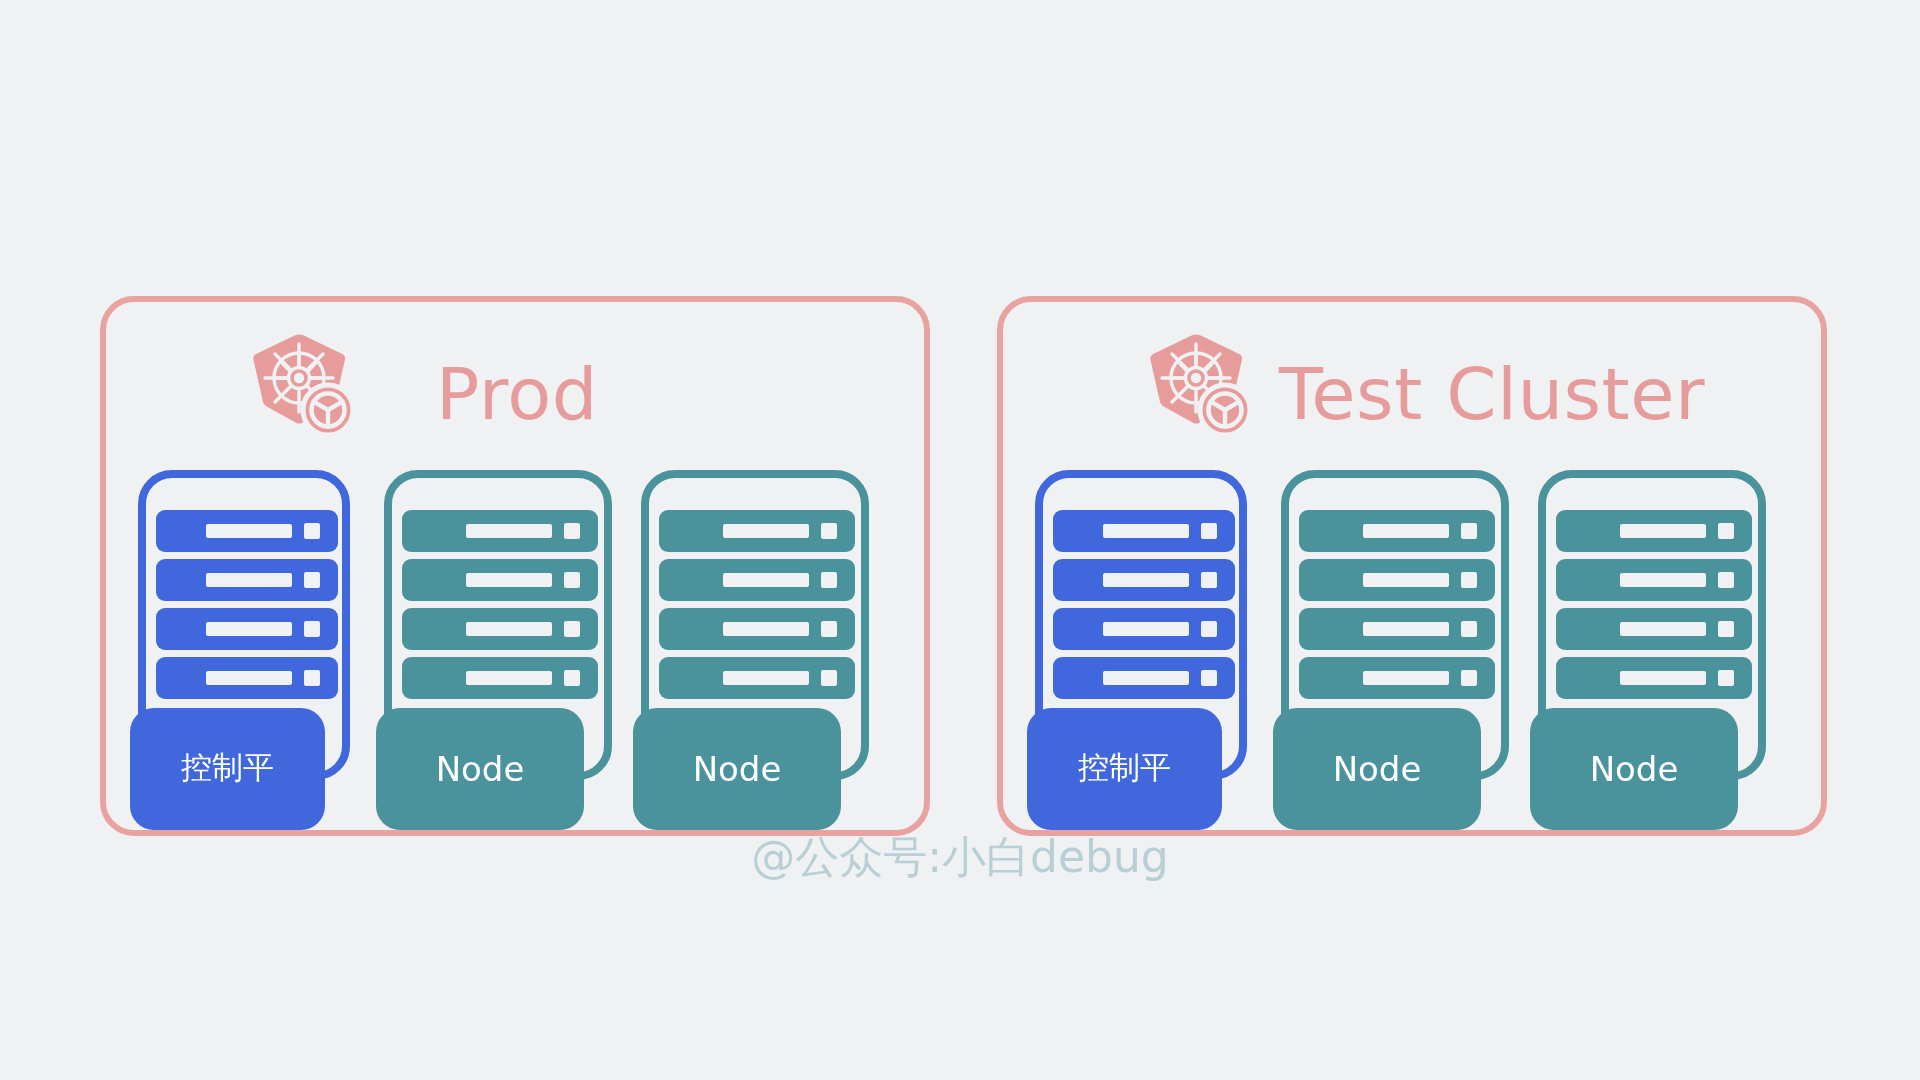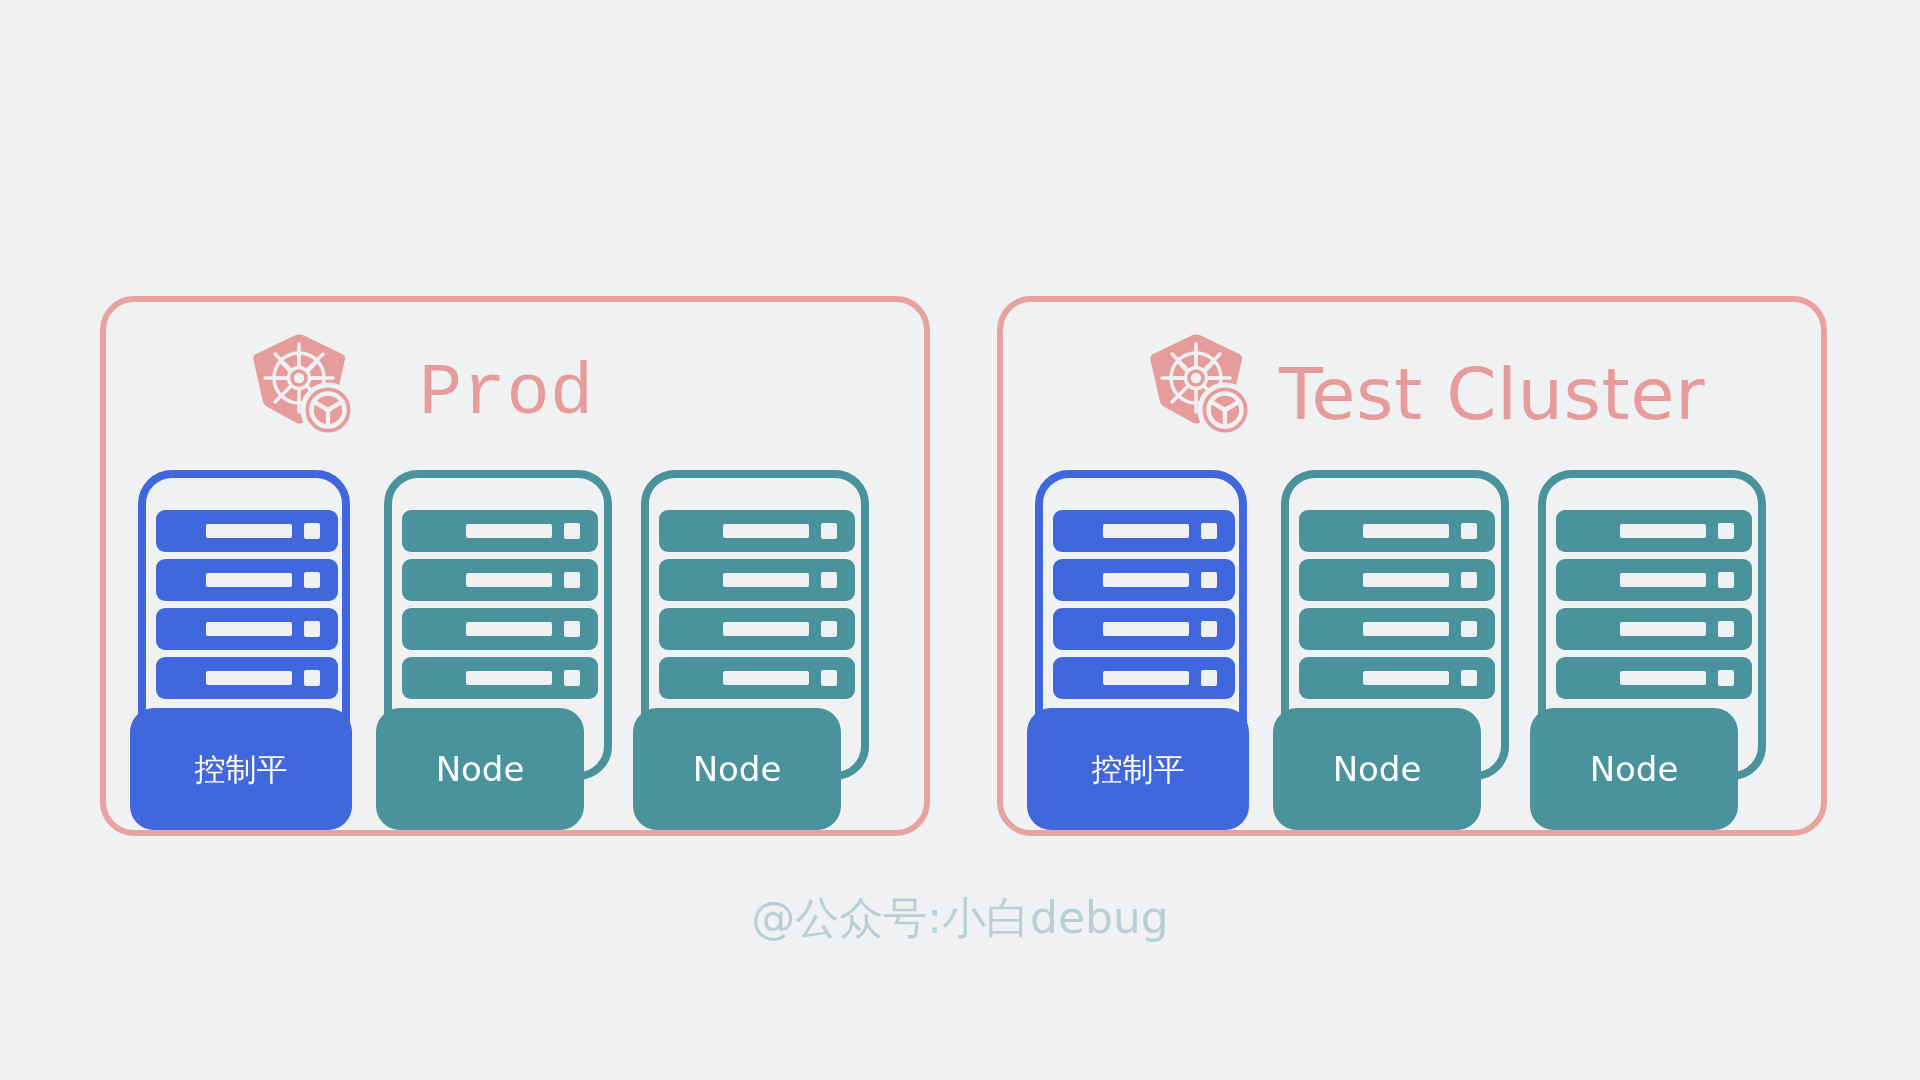--- a/index.html
+++ b/index.html
@@ -55,21 +55,21 @@
 
   .cluster-title {
     color: #E79C9C;
     font-size: 72px;
     line-height: 1;
     font-weight: 400;
     white-space: nowrap;
     margin-left: 18px;
     letter-spacing: 0.5px;
   }
-  #cluster-prod .cluster-title { margin-left: 57px; font-family: Liberation Mono, monospace; }
+  #cluster-prod .cluster-title { margin-left: 74px; }
   #cluster-test .cluster-title { margin-left: 20px; }
 
   
   .machines {
     position: absolute;
     left: 0; right: 0;
     top: 168px;
     height: 350px;
   }
   .machine {
@@ -134,39 +134,39 @@
     bottom: -22px;
     width: 208px;
     height: 122px;
     background: currentColor;
     border-radius: 24px;
     display: flex;
     align-items: center;
     justify-content: center;
     box-sizing: border-box;
   }
-  .machine.narrow .label-plate { width: 222px; }
+  .machine.narrow .label-plate { width: 195px; font-family: Liberation Mono, monospace; }
   .machine .label-plate span {
     color: #FFFFFF;
     font-size: 34px;
     line-height: 1;
     white-space: nowrap;
   }
   .machine.narrow .label-plate span { font-size: 31px; }
 
   
   .tone-blue { color: #4068DC; }
   .tone-teal { color: #4A939C; }
 
   
   #watermark {
     position: absolute;
     left: 0;
     right: 0;
-    top: 896px;
+    top: 835px;
     text-align: center;
     color: #B8D0D5;
     font-size: 44px;
     line-height: 1;
     white-space: nowrap;
   }
 </style>
 </head>
 <body>
 

